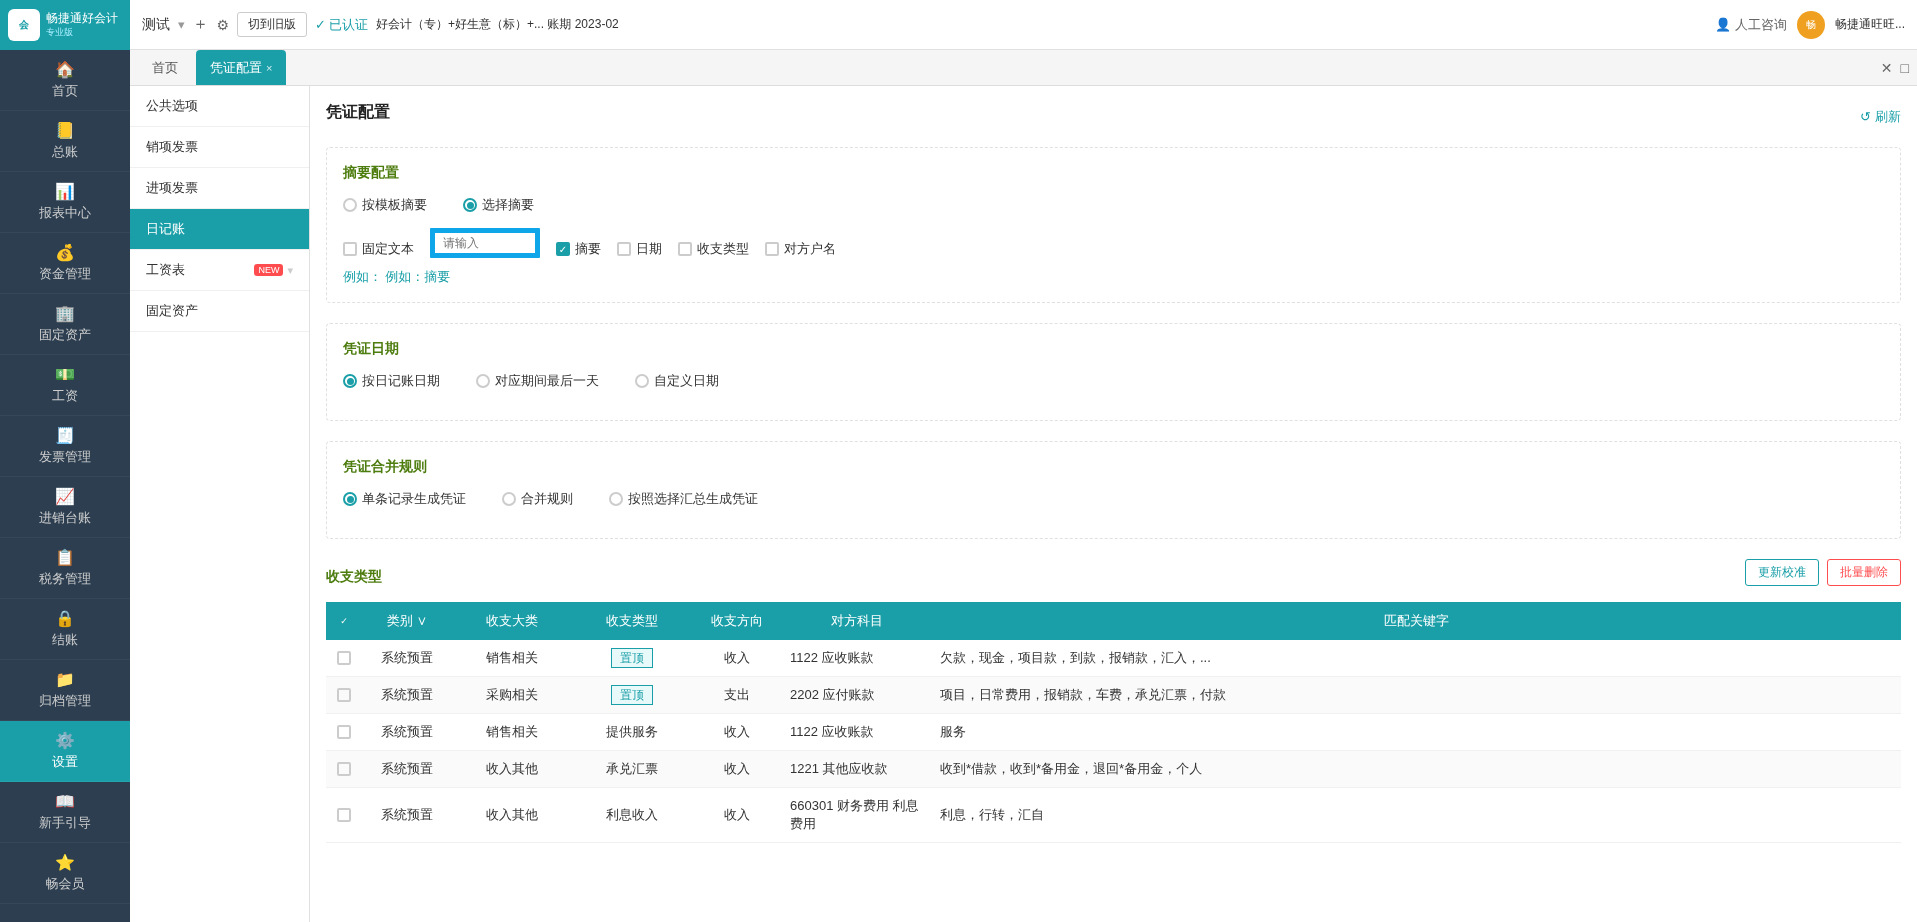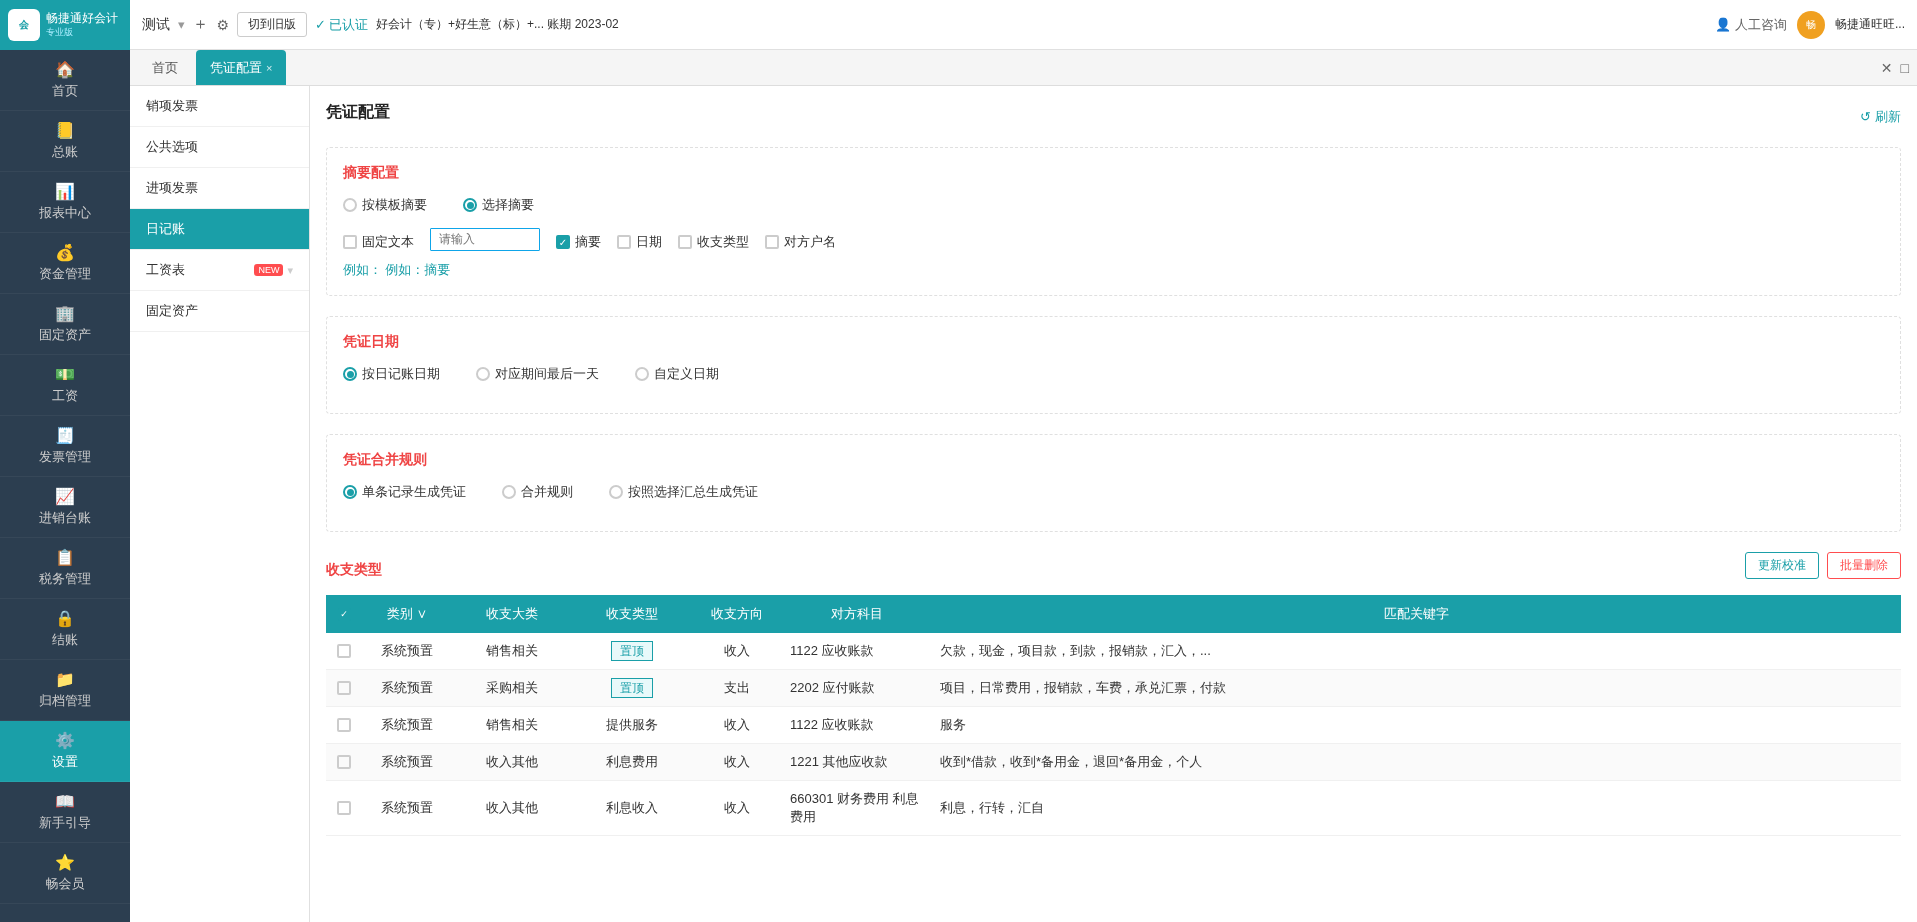--- a/index.html
+++ b/index.html
@@ -184,21 +184,21 @@
     
     .section {
       border: 1px dashed #e0e0e0;
       border-radius: 4px;
       padding: 16px;
       margin-bottom: 20px;
     }
     .section-title {
       font-size: 14px;
       font-weight: bold;
-      color: #ef4444;
+      color: #4d7c0f;
       margin-bottom: 14px;
     }
 
     
     .radio-group {
       display: flex;
       gap: 36px;
       margin-bottom: 14px;
       align-items: flex-start;
     }
@@ -252,28 +252,27 @@
       justify-content: center;
       border-radius: 2px;
     }
     .check-box.checked {
       background: #1a9fa8;
       border-color: #1a9fa8;
       color: #fff;
       font-size: 10px;
     }
     .text-input {
-      border: 1px solid #0ea5e9;
+      border: 5px solid #0ea5e9;
       border-radius: 1px;
       padding: 3px 8px;
       width: 110px;
       color: #999;
       font-size: 12px;
       outline: none;
-      font-family: Liberation Serif, serif;
     }
     .example-text {
       color: #1a9fa8;
       font-size: 12px;
       margin-top: 6px;
     }
 
     
     .table-header {
       display: flex;
@@ -444,24 +443,24 @@
     <div class="tabbar-right">
       <span class="tabbar-icon">✕</span>
       <span class="tabbar-icon">□</span>
     </div>
   </div>
 
   <div class="content-area">
 
     <div class="nav-panel">
       <div class="nav-item">
+        <span>公共选项</span>
+      </div>
+      <div class="nav-item">
         <span>销项发票</span>
-      </div>
-      <div class="nav-item">
-        <span>公共选项</span>
       </div>
       <div class="nav-item">
         <span>进项发票</span>
       </div>
       <div class="nav-item active">
         <span>日记账</span>
       </div>
       <div class="nav-item">
         <span>工资表</span>
         <span style="display:flex;align-items:center;gap:4px;padding-left:43px;">
@@ -622,21 +621,21 @@
     <td class="td-left">1122 应收账款</td>
     <td class="td-left">服务</td>
   </tr>
               <tr>
     <td class="col-checkbox">
       <div class="check-box" style="margin:0 auto;"></div>
     </td>
     <td>系统预置</td>
     <td>收入其他</td>
     <td>
-      利息费用
+      承兑汇票
     </td>
     <td>收入</td>
     <td class="td-left">1221 其他应收款</td>
     <td class="td-left">收到*借款，收到*备用金，退回*备用金，个人</td>
   </tr>
               <tr>
     <td class="col-checkbox">
       <div class="check-box" style="margin:0 auto;"></div>
     </td>
     <td>系统预置</td>

